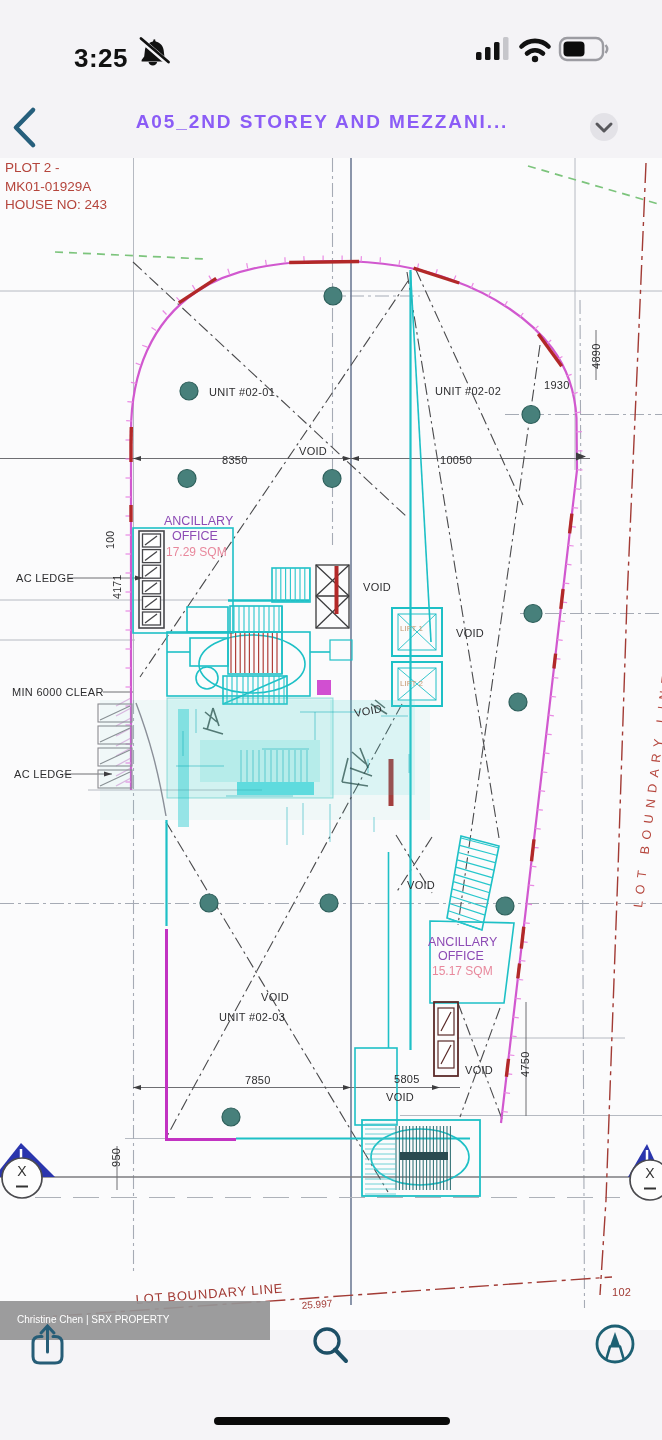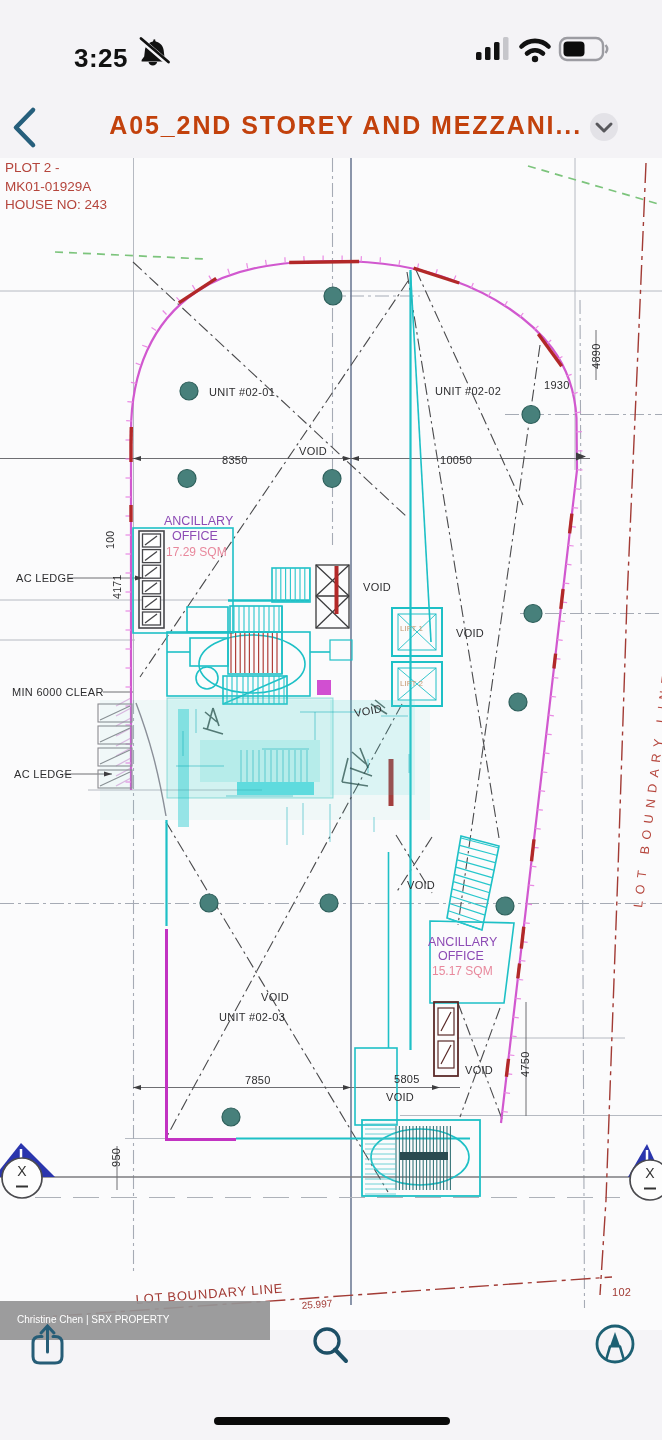--- a/index.html
+++ b/index.html
@@ -1,18 +1,18 @@
 <!DOCTYPE html>
 <html><head><meta charset="utf-8">
 <style>
 html,body{margin:0;padding:0;}
 body{width:662px;height:1440px;position:relative;font-family:"Liberation Sans",sans-serif;background:#fbfbfc;overflow:hidden;}
 #statusnav{position:absolute;top:0;left:0;width:662px;height:158px;background:#f4f3f6;}
 #time{position:absolute;left:74px;top:43px;font-size:26px;font-weight:bold;color:#111;letter-spacing:0.5px;}
-#navtitle{position:absolute;top:111px;left:62px;width:520px;text-align:right;font-size:25px;font-weight:bold;color:#c2410c;white-space:nowrap;letter-spacing:1.9px;}
+#navtitle{position:absolute;top:111px;left:62px;width:520px;text-align:center;font-size:19px;font-weight:bold;color:#8b5cf6;white-space:nowrap;letter-spacing:1.9px;}
 #navcircle{position:absolute;left:590px;top:113px;width:28px;height:28px;border-radius:50%;background:#e3e2e7;}
 #wm{position:absolute;left:0;top:1301px;width:270px;height:39px;background:rgba(148,148,150,0.93);color:#fff;font-size:10px;line-height:38px;padding-left:17px;box-sizing:border-box;white-space:nowrap;}
 #toolbar{position:absolute;left:0;top:1330px;width:662px;height:110px;background:#f5f4f7;}
 #homebar{position:absolute;left:214px;top:1417px;width:236px;height:8px;border-radius:4px;background:#0a0a0a;}
 svg text{font-family:"Liberation Sans",sans-serif;}
 </style></head>
 <body>
 <div id="statusnav"></div>
 <div id="time">3:25</div>
 <svg id="statusicons" style="position:absolute;left:0;top:0" width="662" height="100" viewBox="0 0 662 100">

